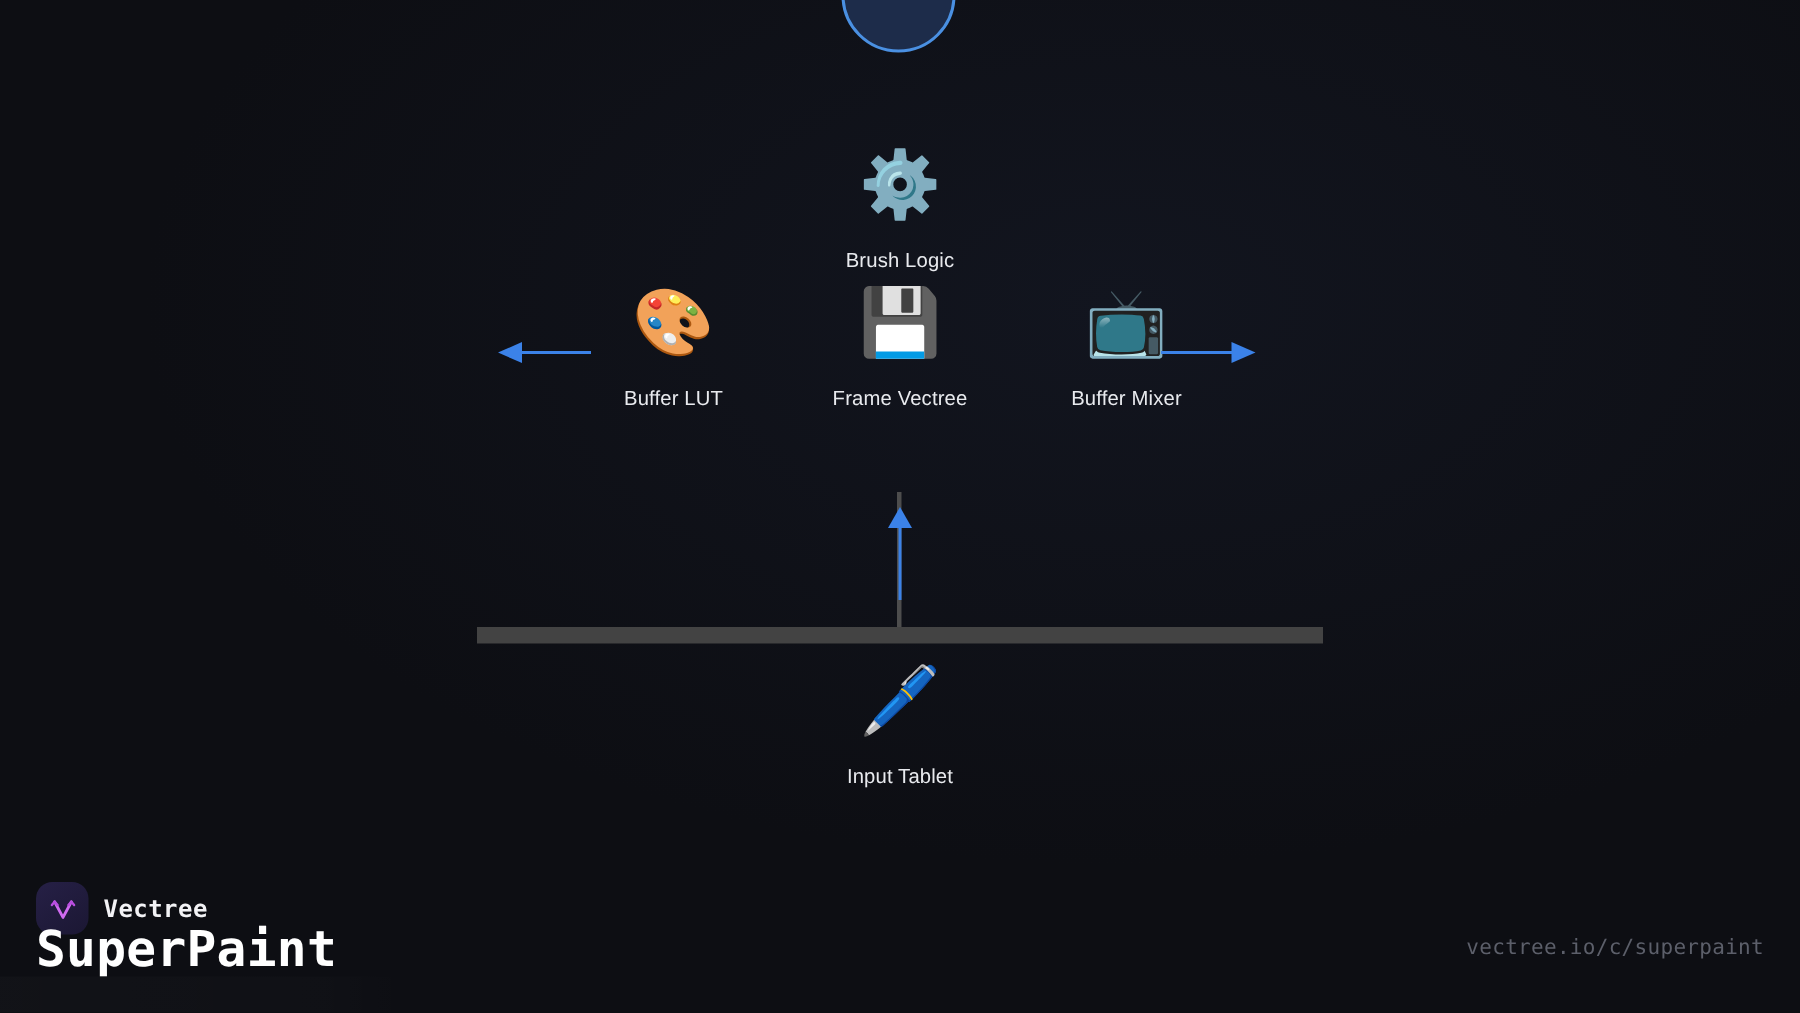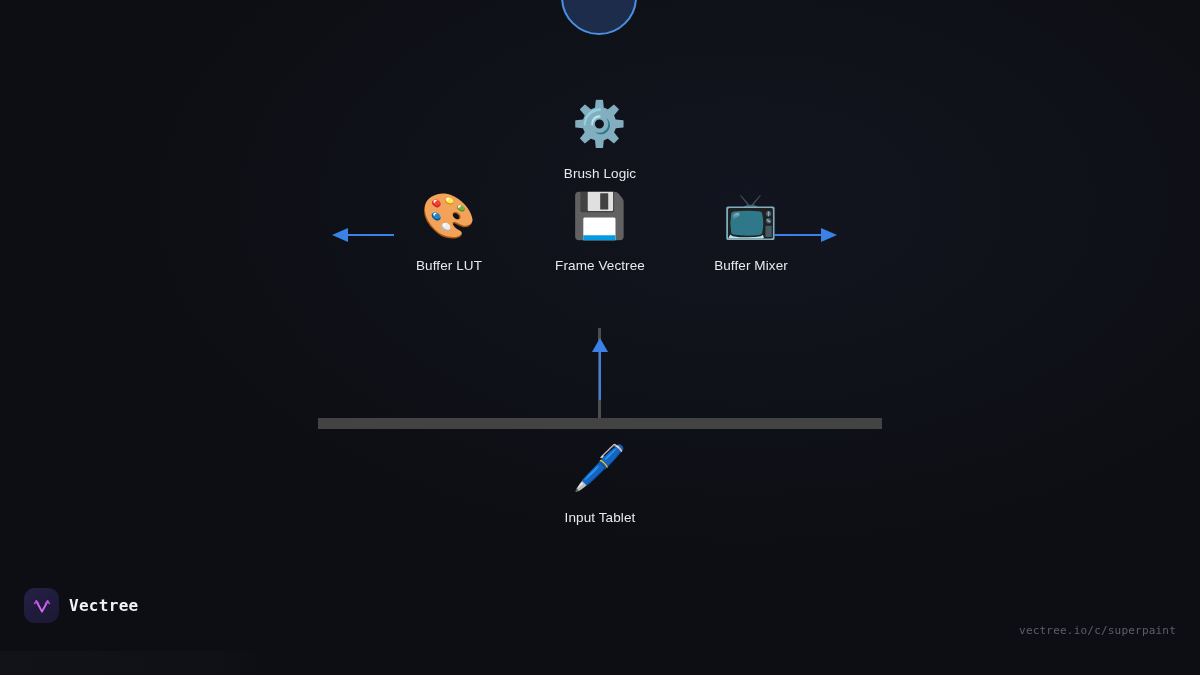--- a/index.html
+++ b/index.html
@@ -190,21 +190,21 @@
     font-weight: bold;
     color: #ffffff;
     letter-spacing: 0.2px;
     line-height: 1.2;
   }
   #footer-url {
     position: absolute;
     right: 24px;
     top: 624px;
     font-family: "DejaVu Sans Mono", monospace;
-    font-size: 11px;
+    font-size: 14px;
     color: #5c5f6a;
     letter-spacing: 0.2px;
   }
 </style>
 </head>
 <body>
 
 <div id="canvas">
 
   <div id="bottom-band"></div>
@@ -252,16 +252,17 @@
     <div id="brand-logo">
       <svg width="22" height="22" viewBox="0 0 22 22" aria-hidden="true">
         <path d="M5.4 6.2 L11 16.6 L16.6 6.2" fill="none" stroke="#d06bf0" stroke-width="1.9" stroke-linecap="round" stroke-linejoin="round"></path>
         <path d="M5.4 6.2 L3.6 8.4 M5.4 6.2 L7.4 8.4" fill="none" stroke="#b94de0" stroke-width="1.6" stroke-linecap="round"></path>
         <path d="M16.6 6.2 L14.6 8.4 M16.6 6.2 L18.4 8.4" fill="none" stroke="#b94de0" stroke-width="1.6" stroke-linecap="round"></path>
       </svg>
     </div>
     <div id="brand-name">Vectree</div>
   </div>
 
+  <div id="page-title">SuperPaint</div>
 
   <div id="footer-url">vectree.io/c/superpaint</div>
 
 </div>
 
 </body></html>

